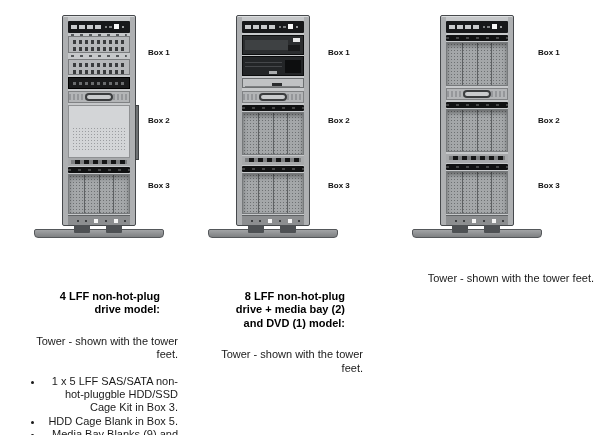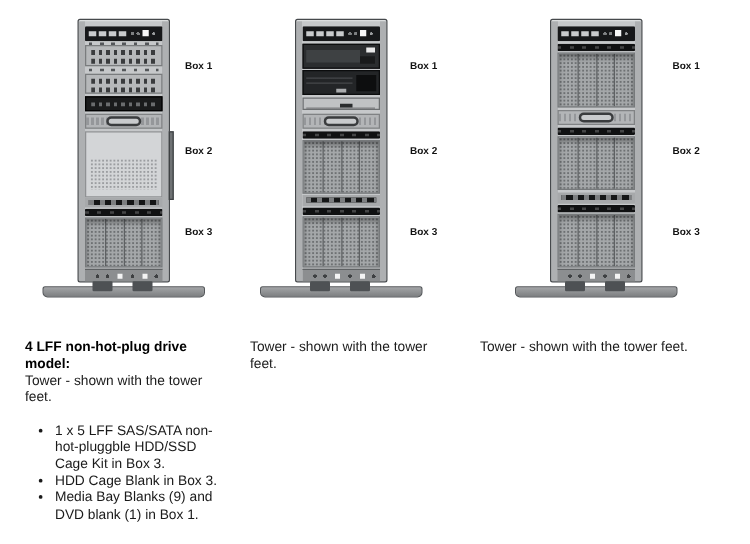--- a/index.html
+++ b/index.html
@@ -1,18 +1,18 @@
 <!DOCTYPE html>
 <html><head>
 <meta charset="utf-8">
 <style>
   html,body{margin:0;padding:0;background:#ffffff;}
   .page{
     position:relative;width:600px;height:435px;background:#ffffff;overflow:hidden;
-    font-family:"Liberation Sans",sans-serif;color:#1a1a1a;
+    font-family:"Liberation Sans",sans-serif;color:#1a1a1a;text-align:right;
   }
 
   
   .tower{position:absolute;top:15px;width:74px;height:225px;margin:0;}
   .t1{left:62px;} .t2{left:236px;} .t3{left:440px;}
 
   .t-body{
     position:absolute;left:0;top:0;width:74px;height:211px;box-sizing:border-box;
     border:1px solid #46494c;border-radius:2px;
     background:linear-gradient(90deg,#aeb0b2 0 5px,#c6c8ca 5px calc(100% - 5px),#aeb0b2 calc(100% - 5px));
@@ -158,21 +158,21 @@
     background:#4e5154;box-shadow:32px 0 0 #4e5154;border-radius:1px;
   }
 
   .boxlabel{
     position:absolute;font-size:8px;font-weight:700;color:#111;line-height:9px;
     letter-spacing:0;white-space:nowrap;
   }
 
   
   .col{position:absolute;top:272px;font-size:11px;line-height:13.4px;}
-  .col h3{margin:0;font-size:11px;line-height:13.4px;font-weight:700;color:#000;}
+  .col h3{margin:18px;font-size:11px;line-height:13.4px;font-weight:700;color:#000;}
   .col p{margin:0;}
   .col ul{margin:13px 0 0 0;padding:0 0 0 24px;}
   .col li{margin:0;padding:0;}
   .c1{left:20px;width:158px;}
   .c2{left:200px;width:163px;}
   .c3{left:384px;width:210px;}
 </style>
 </head>
 <body>
 
@@ -246,26 +246,27 @@
 
   <span class="boxlabel" style="left:538px;top:48px">Box 1</span>
   <span class="boxlabel" style="left:538px;top:116px">Box 2</span>
   <span class="boxlabel" style="left:538px;top:181px">Box 3</span>
 
   <div class="col c1">
     <h3>4 LFF non-hot-plug drive model:</h3>
     <p>Tower - shown with the tower feet.</p>
     <ul>
       <li>1 x 5 LFF SAS/SATA non-hot-pluggble HDD/SSD Cage Kit in Box 3.</li>
-      <li>HDD Cage Blank in Box 3.</li>
+      <li>HDD Cage Blank in Box 5.</li>
       <li>Media Bay Blanks (9) and DVD blank (1) in Box 1.</li>
     </ul>
   </div>
 
   <div class="col c2">
+    <h3>8 LFF non-hot-plug drive + media bay (2) and DVD (1) model:</h3>
     <p>Tower - shown with the tower feet.</p>
   </div>
 
   <div class="col c3">
     <p>Tower - shown with the tower feet.</p>
   </div>
 
 </div>
 
 </body></html>

